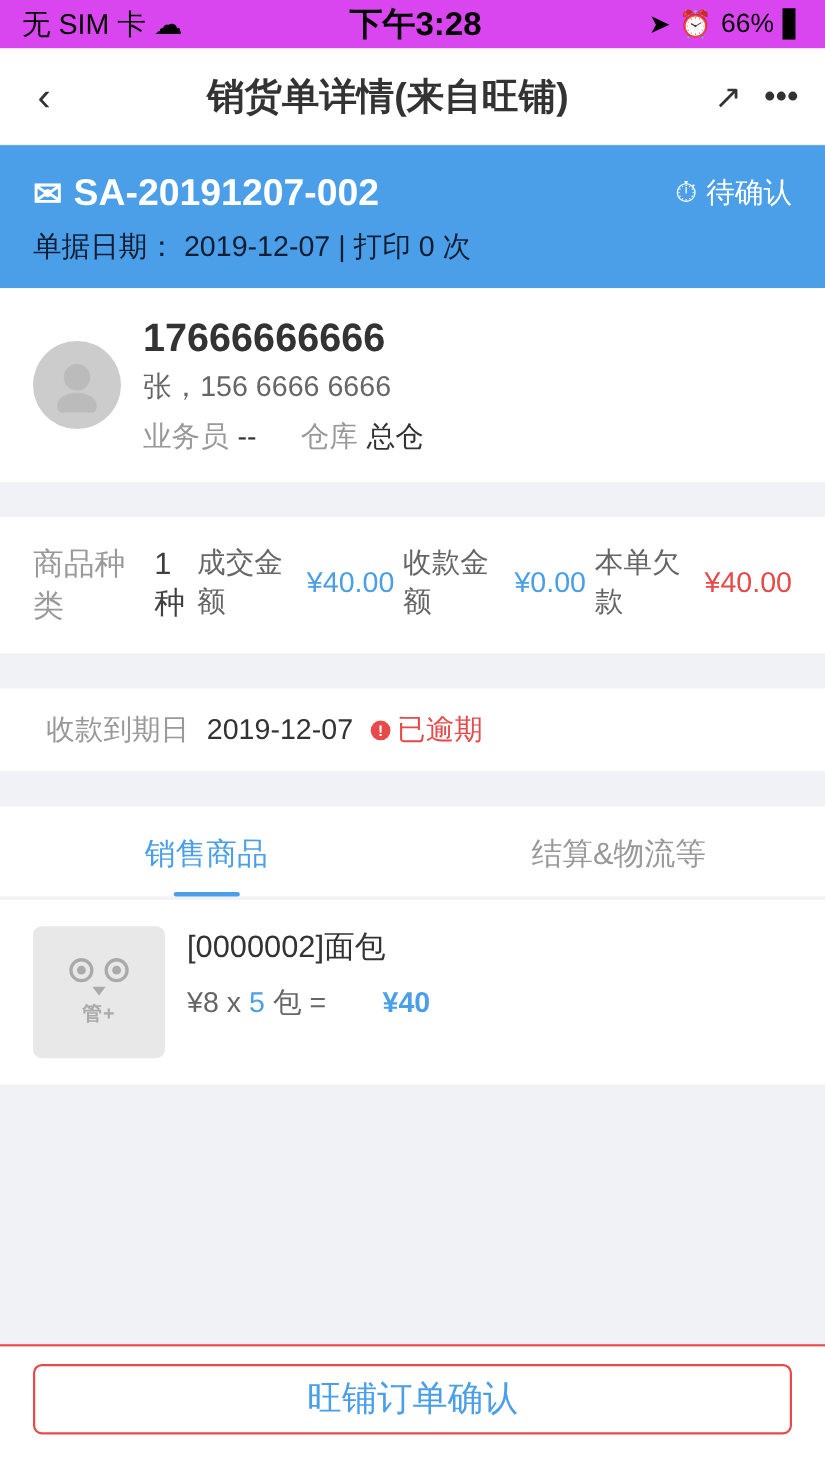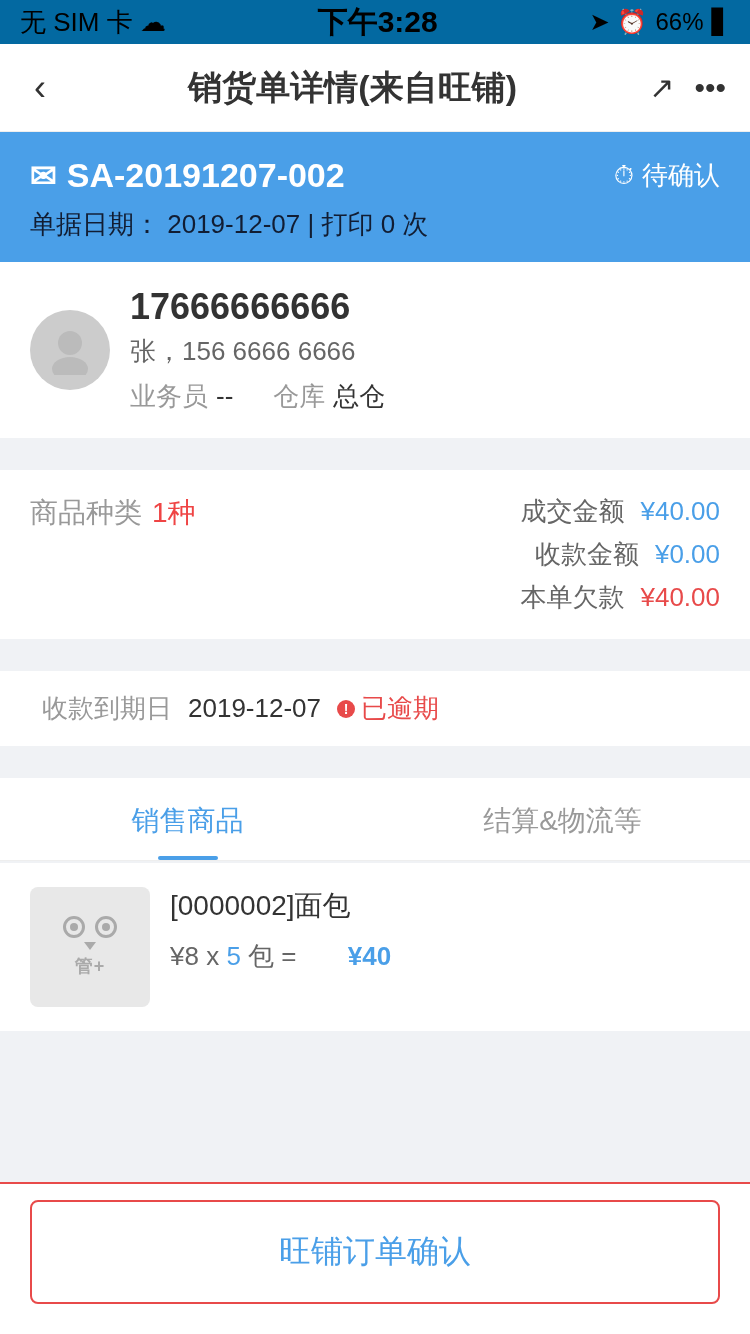--- a/index.html
+++ b/index.html
@@ -11,21 +11,21 @@
       font-family: -apple-system, "PingFang SC", "Helvetica Neue", Arial, sans-serif;
       font-size: 28px;
       color: #333;
       position: relative;
     }
 
     
     .status-bar {
       width: 750px;
       height: 44px;
-      background: #0369a1;
+      background: #d946ef;
       display: flex;
       align-items: center;
       justify-content: space-between;
       padding: 0 20px;
       font-size: 26px;
       color: #000;
     }
     .status-left { display: flex; align-items: center; gap: 10px; }
     .status-center { font-size: 30px; font-weight: 600; }
     .status-right { display: flex; align-items: center; gap: 8px; font-size: 24px; }
@@ -151,24 +151,24 @@
       padding: 24px 30px;
       margin-bottom: 16px;
     }
     .summary-row {
       display: flex;
       align-items: flex-start;
       justify-content: space-between;
     }
     .summary-left { display: flex; align-items: center; gap: 10px; font-size: 28px; color: #333; }
     .summary-label { color: #999; }
-    .summary-value { color: #ef4444; }
+    .summary-value { color: #404040; }
     .summary-right {
       display: flex;
-      flex-direction: column;
+      flex-direction: row;
       align-items: flex-end;
       gap: 8px;
     }
     .summary-money-row {
       display: flex;
       align-items: center;
       gap: 16px;
       font-size: 26px;
     }
     .money-label { color: #666; }
@@ -321,21 +321,21 @@
       position: fixed;
       bottom: 0;
       left: 0;
       width: 750px;
       background: #fff;
       padding: 16px 30px 30px;
       border-top: 2px solid #e84a4a;
     }
     .confirm-btn {
       width: 100%;
-      height: 104px;
+      height: 64px;
       border: 2px solid #e84a4a;
       border-radius: 8px;
       background: #fff;
       color: #4a9fe8;
       font-size: 32px;
       font-weight: 500;
       cursor: pointer;
       display: flex;
       align-items: center;
       justify-content: center;

